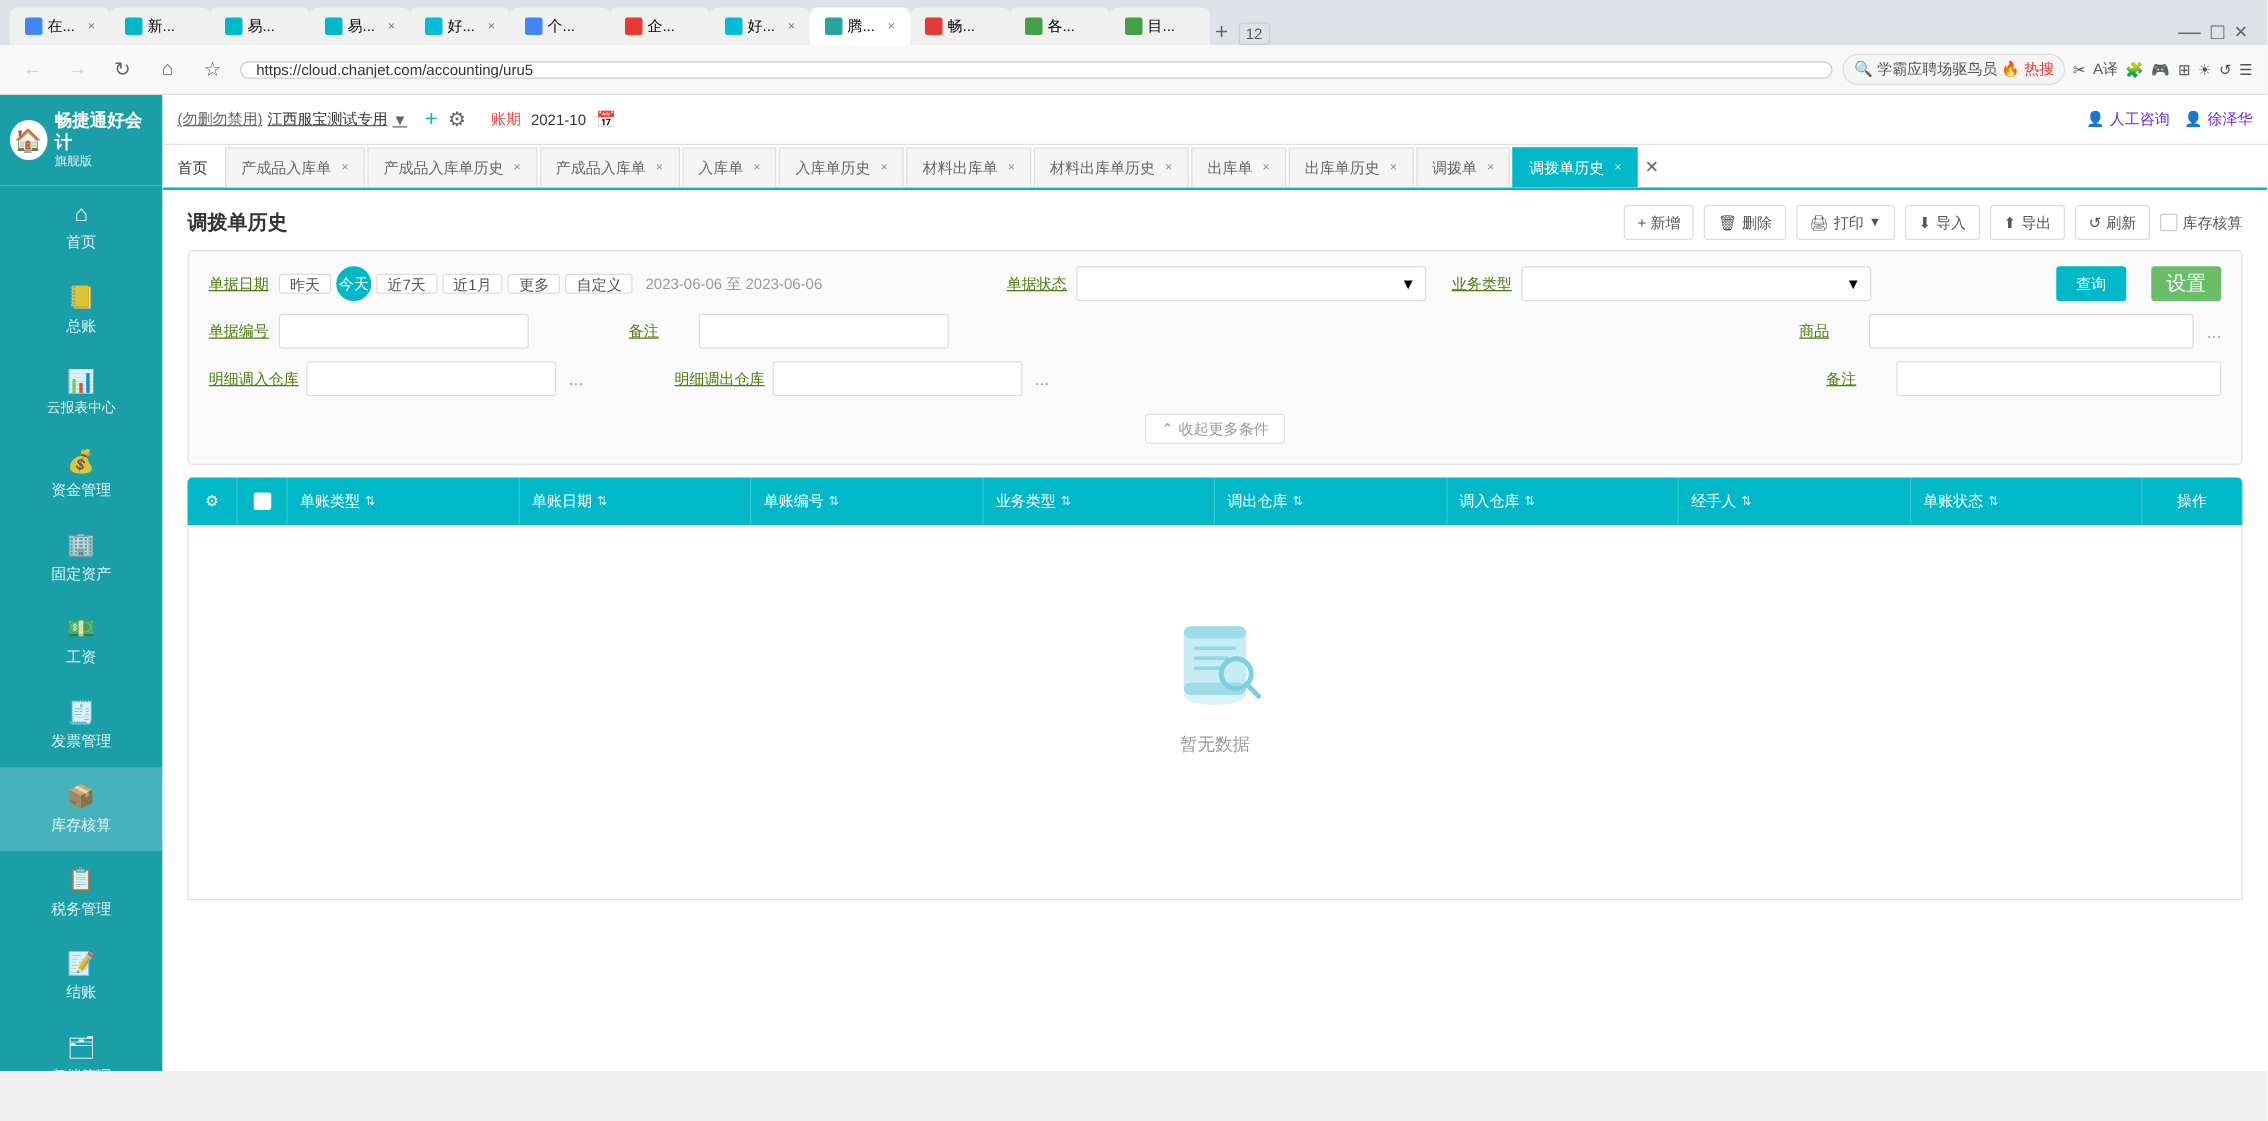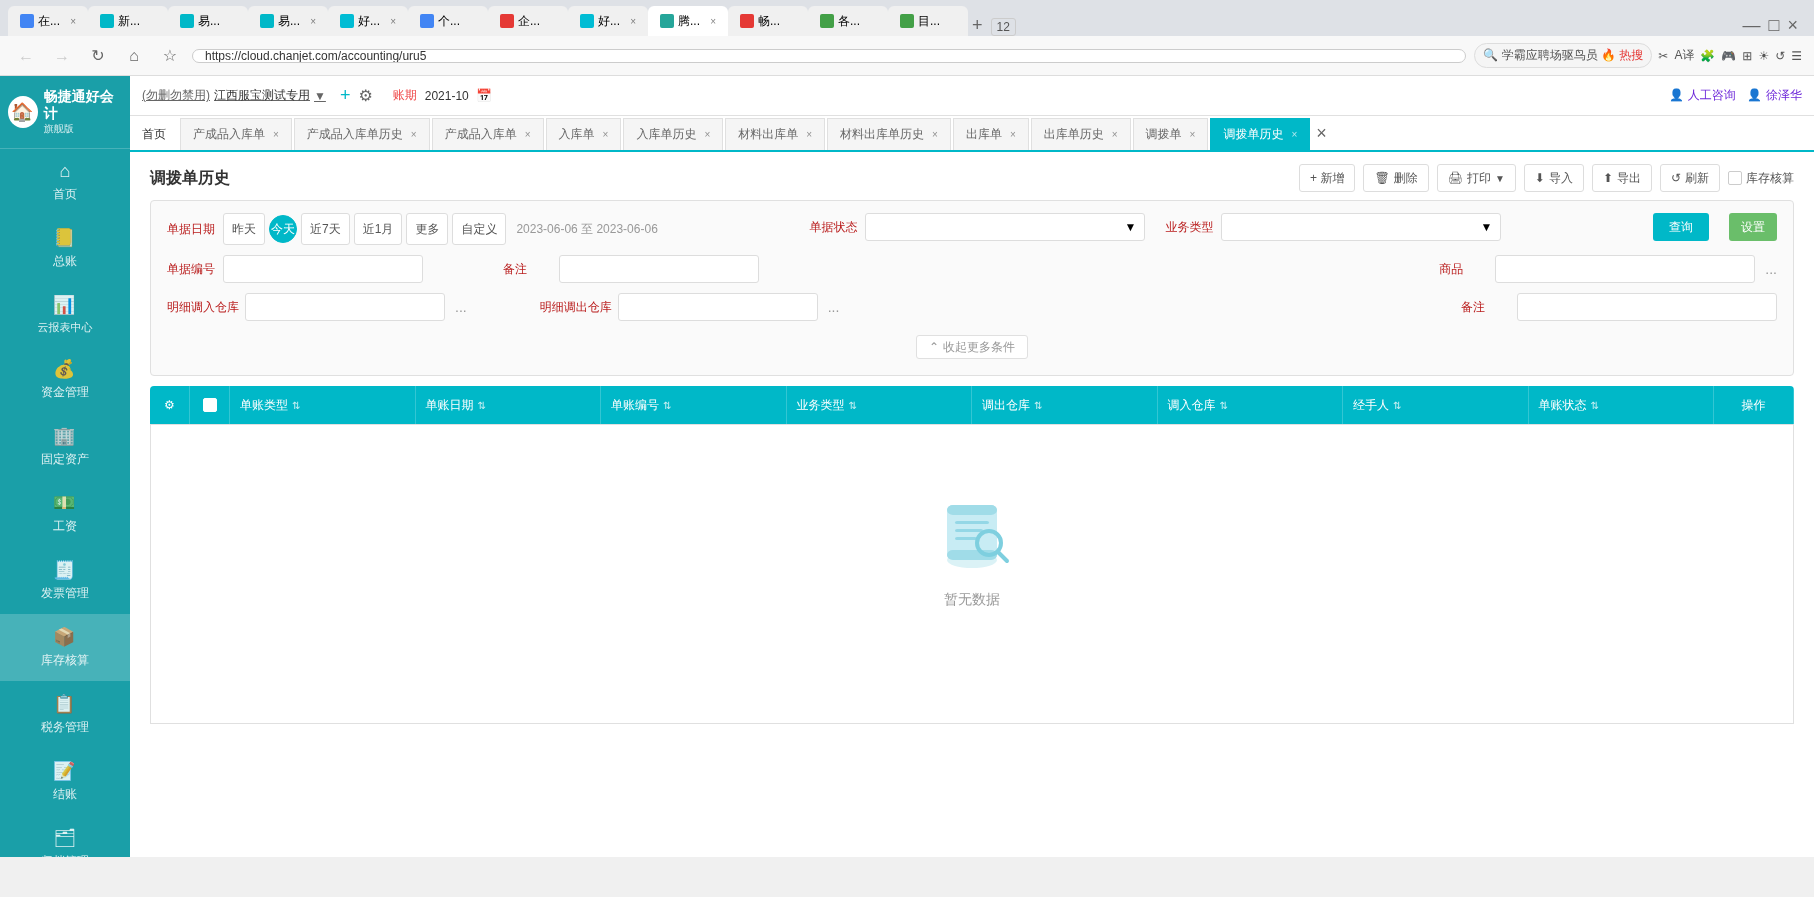--- a/index.html
+++ b/index.html
@@ -57,31 +57,31 @@
     .page-title { font-size: 16px; font-weight: bold; color: #333; }
     .page-actions { display: flex; gap: 8px; align-items: center; }
     .action-btn { height: 28px; padding: 0 10px; border: 1px solid #ddd; background: #fff; border-radius: 3px; font-size: 12px; color: #555; cursor: pointer; display: flex; align-items: center; gap: 4px; }
     .show-label { font-size: 12px; color: #555; display: flex; align-items: center; gap: 4px; }
 
     
     .filter-area { margin: 0 20px 10px; border: 1px solid #e0e0e0; border-radius: 4px; padding: 12px 16px; background: #fafafa; }
     .filter-row { display: flex; align-items: flex-start; gap: 20px; margin-bottom: 10px; }
     .filter-row:last-child { margin-bottom: 0; }
     .filter-item { display: flex; align-items: center; gap: 6px; }
-    .filter-label { font-size: 12px; color: #b91c1c; white-space: nowrap; min-width: 50px; }
+    .filter-label { font-size: 12px; color: #4d7c0f; white-space: nowrap; min-width: 50px; text-decoration: underline; }
     .filter-date-btns { display: flex; gap: 4px; align-items: center; }
-    .date-btn { height: 32px; padding: 0 8px; border: 1px solid #ddd; background: #fff; border-radius: 3px; font-size: 12px; color: #555; cursor: pointer; }
+    .date-btn { height: 16px; padding: 0 8px; border: 1px solid #ddd; background: #fff; border-radius: 3px; font-size: 12px; color: #555; cursor: pointer; }
     .date-btn.active { background: #00b8c8; color: #fff; border-color: #00b8c8; border-radius: 50%; width: 28px; height: 28px; padding: 0; display: flex; align-items: center; justify-content: center; }
     .date-range { font-size: 12px; color: #999; margin-left: 4px; }
     .filter-select { height: 28px; border: 1px solid #ddd; border-radius: 3px; padding: 0 8px; font-size: 12px; min-width: 200px; background: #fff; display: flex; align-items: center; justify-content: space-between; cursor: pointer; }
     .filter-input { height: 28px; border: 1px solid #ddd; border-radius: 3px; padding: 0 8px; font-size: 12px; width: 200px; outline: none; }
     .filter-dots { font-size: 14px; color: #999; cursor: pointer; margin-left: 4px; }
     .filter-actions-right { margin-left: auto; display: flex; gap: 20px; }
     .query-btn { height: 28px; padding: 0 16px; background: #00b8c8; color: #fff; border: none; border-radius: 3px; font-size: 12px; cursor: pointer; }
-    .settings-btn { height: 28px; padding: 0 12px; background: #6abe6a; color: #fff; border: none; border-radius: 3px; font-size: 12px; cursor: pointer; }
+    .settings-btn { height: 28px; padding: 0 12px; background: #6abe6a; color: #fff; border: none; border-radius: 3px; font-size: 16px; cursor: pointer; }
     .collapse-row { display: flex; justify-content: center; padding: 4px 0; }
     .collapse-btn { display: flex; align-items: center; gap: 4px; font-size: 12px; color: #999; cursor: pointer; border: 1px solid #e0e0e0; background: #fff; border-radius: 3px; height: 24px; padding: 0 12px; }
 
     
     .table-container { margin: 0 20px; }
     .table-header { background: #00b8c8; display: flex; align-items: center; height: 38px; border-radius: 4px 4px 0 0; }
     .th-cell { color: #fff; font-size: 12px; padding: 0 10px; display: flex; align-items: center; gap: 4px; height: 100%; border-right: 1px solid rgba(255,255,255,0.2); flex: 1; }
     .th-cell.checkbox-col { flex: 0 0 40px; justify-content: center; }
     .th-cell.settings-col { flex: 0 0 40px; justify-content: center; }
     .th-cell.action-col { flex: 0 0 80px; justify-content: center; }

